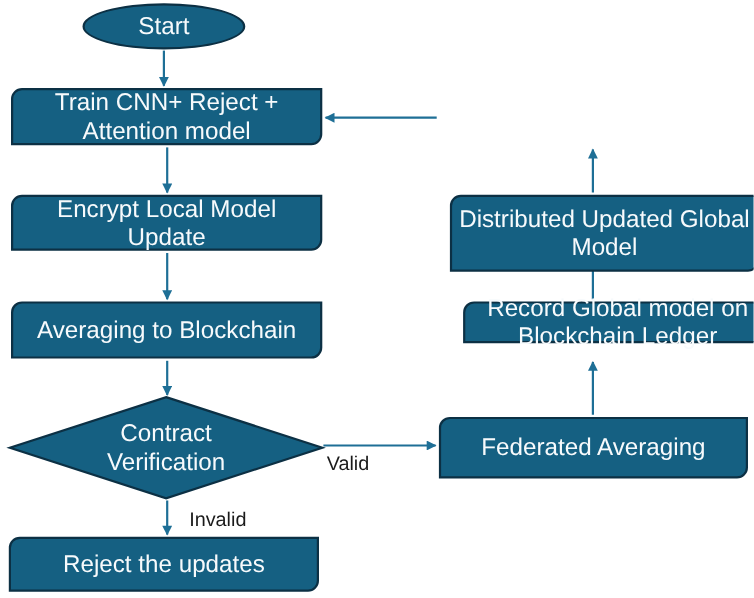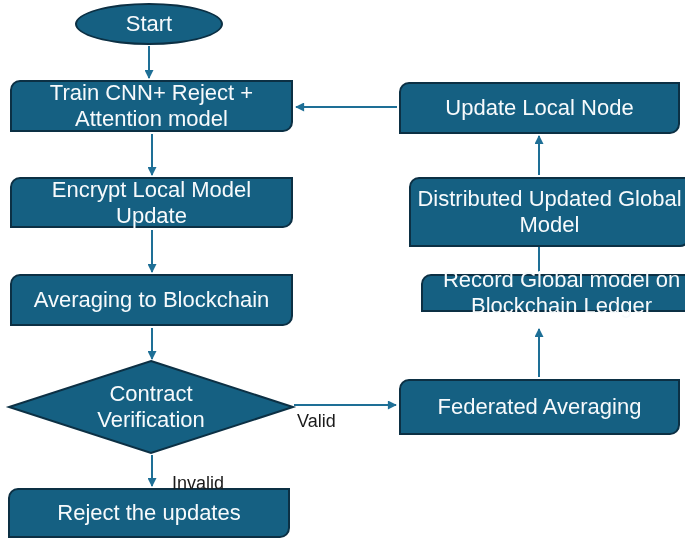--- a/index.html
+++ b/index.html
@@ -75,21 +75,21 @@
   #n-train        { left: 10px;  top: 80px;  width: 283px; height: 52px; }
   #n-encrypt      { left: 10px;  top: 177px; width: 283px; height: 51px; }
   #n-submission   { left: 10px;  top: 274px; width: 283px; height: 52px; }
   #n-contract     { left: 51px;  top: 380px; width: 200px; height: 54px; }
   #n-reject       { left: 8px;   top: 488px; width: 282px; height: 50px; }
   #n-update       { left: 399px; top: 82px;  width: 281px; height: 52px; }
   #n-distributed  { left: 399px; top: 177px; width: 281px; height: 70px; margin-left: 10px; }
   #n-record       { left: 421px; top: 274px; width: 281px; height: 38px; }
   #n-federated    { left: 399px; top: 379px; width: 281px; height: 56px; }
   #l-valid        { left: 297px; top: 411px; }
-  #l-invalid      { left: 172px; top: 473px; text-align: right; }
+  #l-invalid      { left: 172px; top: 462px; text-align: right; }
 </style>
 </head>
 <body>
 
 <div class="canvas">
 
   <svg class="edges-layer" width="685" height="544" viewBox="0 0 685 544" xmlns="http://www.w3.org/2000/svg">
     <defs>
       <marker id="ah" viewBox="0 0 10 10" refX="9" refY="5" markerWidth="10" markerHeight="9" markerUnits="userSpaceOnUse" orient="auto-start-reverse">
         <path class="arrow-head" d="M0,0 L10,5 L0,10 Z"></path>
@@ -117,21 +117,20 @@
 
   <div id="n-encrypt" class="node rect-node">Encrypt Local Model Update</div>
 
   <div id="n-submission" class="node rect-node">Averaging to Blockchain</div>
 
   <div id="n-contract" class="node diamond-label">Contract
 Verification</div>
 
   <div id="n-reject" class="node rect-node">Reject the updates</div>
 
-  <div id="n-update" class="node rect-node">Update Local Node</div>
 
   <div id="n-distributed" class="node rect-node">Distributed Updated Global
 Model</div>
 
   <div id="n-record" class="node rect-node">Record Global model on
 Blockchain Ledger</div>
 
   <div id="n-federated" class="node rect-node">Federated Averaging</div>
 
   <div id="l-valid" class="edge-label">Valid</div>

